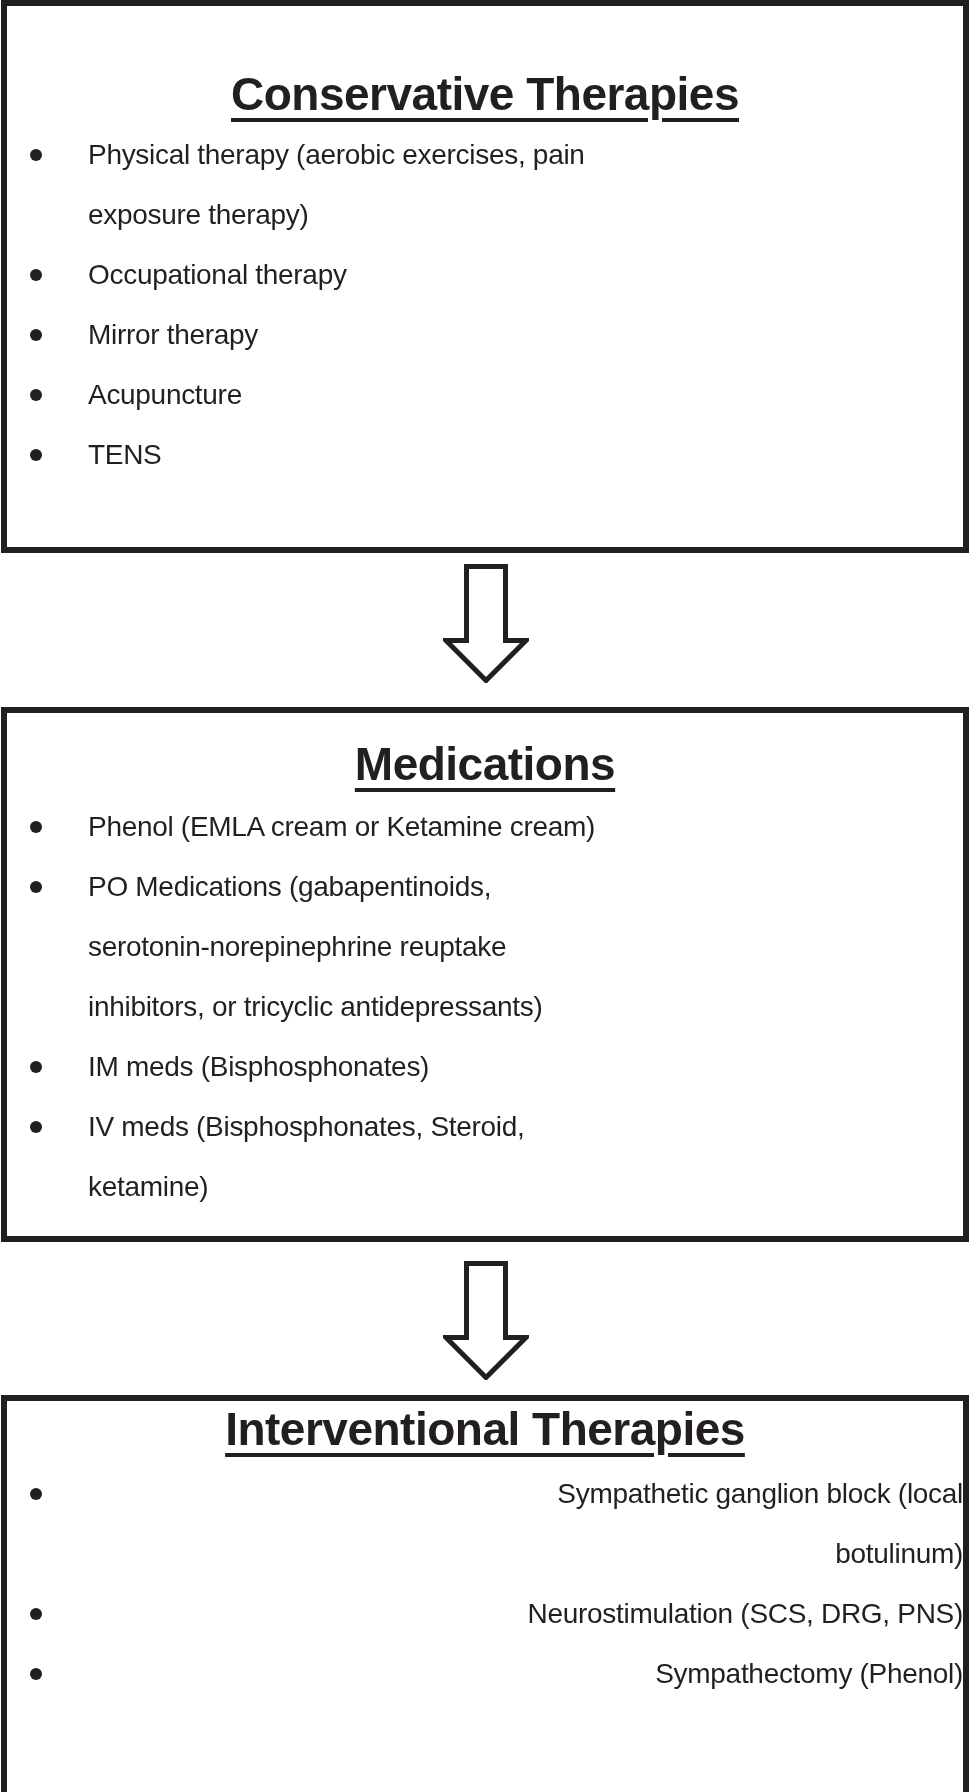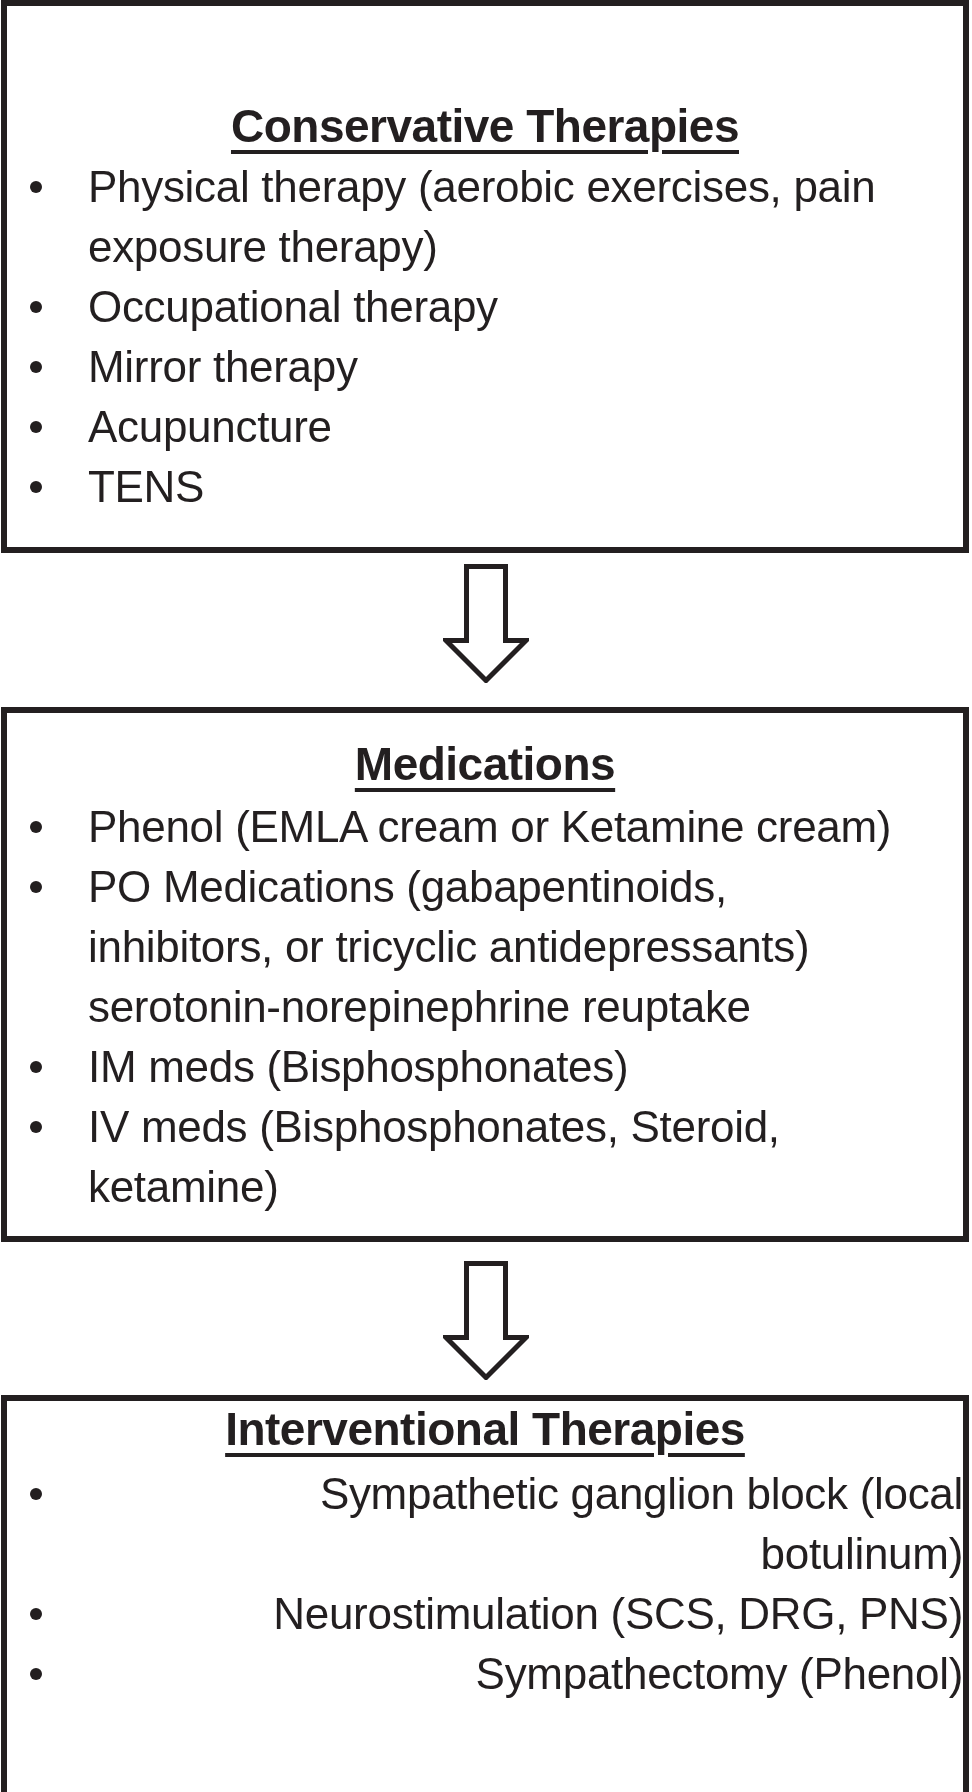--- a/index.html
+++ b/index.html
@@ -32,39 +32,39 @@
     font-size: 46px;
     line-height: 56px;
     font-weight: bold;
     text-align: center;
     text-decoration: underline;
     text-decoration-thickness: 4px;
     text-underline-offset: 8px;
     letter-spacing: -0.5px;
     white-space: nowrap;
   }
-  .box-1 .box-title { margin-top: 92px; }
+  .box-1 .box-title { margin-top: 60px; }
   .box-2 .box-title { margin-top: 23px; text-decoration: underline; }
   .box-3 .box-title { margin-top: 0px; }
 
   .bullet-list {
     list-style: none;
     margin: 0;
     padding: 0;
   }
   .box-1 .bullet-list { margin-top: 3px; }
   .box-2 .bullet-list { margin-top: 5px; }
   .box-3 .bullet-list { margin-top: 7px; text-align: right; }
 
   .bullet-list li {
     position: relative;
     height: 60px;
     line-height: 60px;
     padding-left: 81px;
-    font-size: 44px;
+    font-size: 28px;
     letter-spacing: -0.3px;
     white-space: nowrap;
   }
   .bullet-list li.bulleted::before {
     content: "";
     position: absolute;
     left: 23px;
     top: 24px;
     width: 12px;
     height: 12px;
@@ -100,22 +100,22 @@
 
   <svg class="down-arrow arrow-1" viewBox="0 0 86 119">
     <path d="M23.5 2.5 H62.5 V76.5 H83 L43 116.5 L3 76.5 H23.5 Z" fill="#ffffff" stroke="#231f20" stroke-width="5" stroke-linejoin="miter"></path>
   </svg>
 
   <div class="flow-box box-2">
     <div class="box-title">Medications</div>
     <ul class="bullet-list">
       <li class="bulleted">Phenol (EMLA cream or Ketamine cream)</li>
       <li class="bulleted">PO Medications (gabapentinoids,</li>
+      <li>serotonin-norepinephrine reuptake</li>
       <li>inhibitors, or tricyclic antidepressants)</li>
-      <li>serotonin-norepinephrine reuptake</li>
       <li class="bulleted">IM meds (Bisphosphonates)</li>
       <li class="bulleted">IV meds (Bisphosphonates, Steroid,</li>
       <li>ketamine)</li>
     </ul>
   </div>
 
   <svg class="down-arrow arrow-2" viewBox="0 0 86 119">
     <path d="M23.5 2.5 H62.5 V76.5 H83 L43 116.5 L3 76.5 H23.5 Z" fill="#ffffff" stroke="#231f20" stroke-width="5" stroke-linejoin="miter"></path>
   </svg>
 

